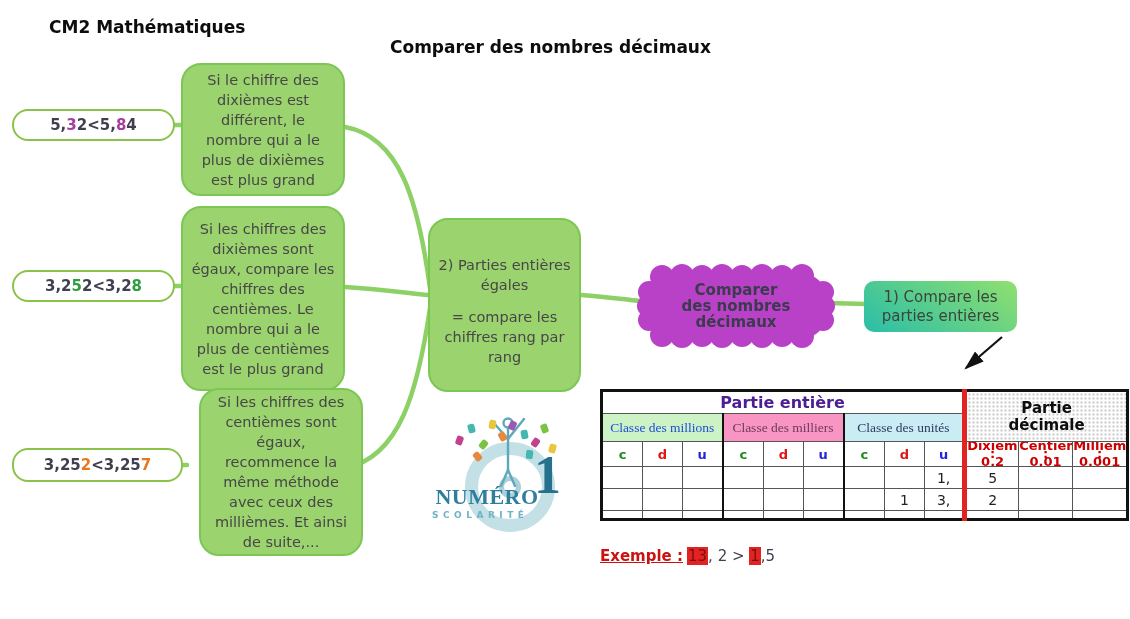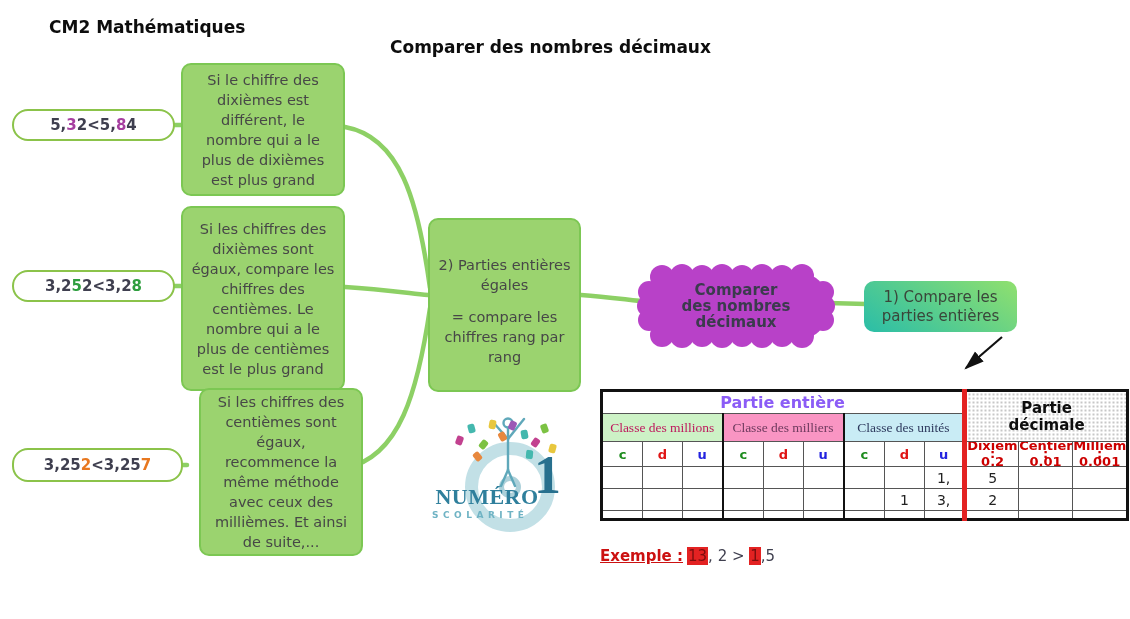--- a/index.html
+++ b/index.html
@@ -21,21 +21,21 @@
   .pill1 { left:12px; top:109px; width:163px; height:32px; }
   .pill2 { left:12px; top:270px; width:163px; height:32px; }
   .pill3 { left:12px; top:448px; width:171px; height:34px; }
   .seg-dark   { color:#3f3f4f; }
   .seg-purple { color:#a63ea0; }
   .seg-green  { color:#2e9e3e; }
   .seg-orange { color:#e87820; }
   .seg-highlight { background:#e32222; color:#7d0f0f; padding:0 1px; }
 
   
-  .gbox { background:#9bd36f; border:2px solid #7cc753; border-radius:10px; z-index:2;
+  .gbox { background:#9bd36f; border:2px solid #7cc753; border-radius:20px; z-index:2;
           color:#474747; font-size:14.5px; line-height:20px; text-align:center;
           display:flex; align-items:center; justify-content:center; padding:6px 8px; }
   .gbox1 { left:181px; top:63px;  width:164px; height:133px; }
   .gbox2 { left:181px; top:206px; width:164px; height:185px; }
   .gbox3 { left:199px; top:388px; width:164px; height:168px; }
   .cbox  { left:428px; top:218px; width:153px; height:174px; flex-direction:column; }
   .cbox .p1 { margin-bottom:12px;margin-top:12px; }
 
   
   #cloud-svg { left:636px; top:262px; width:200px; height:88px; z-index:2; }
@@ -47,28 +47,28 @@
   .teal-box { left:864px; top:281px; width:153px; height:51px; border-radius:10px; z-index:2;
               background:linear-gradient(215deg,#90e06e 0%,#2fbfa5 95%);
               display:flex; align-items:center; justify-content:center; text-align:center;
               font-size:15px; line-height:19px; color:#3a463a; padding:2px 6px; }
 
   
   .place-table-wrap { left:600px; top:389px; z-index:2; }
   table.place-table { border-collapse:collapse; table-layout:fixed; width:527px;
                       border:3px solid #111; background:#fff; }
   .place-table th, .place-table td { border:1px solid #555; text-align:center; overflow:hidden; }
-  .place-table .th-entire { height:23px; font-size:16px; font-weight:bold; color:#8b5cf6; }
+  .place-table .th-entire { height:23px; font-size:16px; font-weight:bold; color:#4c1d95; }
   .place-table .th-decimal { font-weight:bold; font-size:15px; line-height:17px; color:#0d0d0d;
       background-color:#fff;
       background-image:radial-gradient(#c7c7c7 0.8px, transparent 0.9px);
       background-size:4px 4px; }
   .place-table .th-class { height:28px; font-family:"Liberation Serif", serif;
                            font-size:13.5px; font-weight:normal; }
-  .class-millions { background:#cdf2c6; color:#be185d; }
+  .class-millions { background:#cdf2c6; color:#1d4ed8; }
   .class-milliers { background:#f995c3; color:#6e3a5e; }
   .class-unites   { background:#c9ecf5; color:#2e3a5e; }
   .place-table .th-cdu { height:24px; font-size:13px; font-weight:bold; background:#fff; }
   .cdu-c { color:#1e8c1e; } .cdu-d { color:#e01515; } .cdu-u { color:#2424e0; }
   .dec-h { font-size:7px; font-weight:bold; color:#cc0000; line-height:8px;
       background-image:repeating-linear-gradient(90deg, rgba(255,255,255,.55) 0 1px, transparent 1px 3px); }
   .dec-pink   { background-color:#f995c3; }
   .dec-green  { background-color:#49da49; }
   .dec-yellow { background-color:#f2e23c; }
   .place-table td.dcell { height:22px; font-size:14px; color:#222; background:#fff; }

